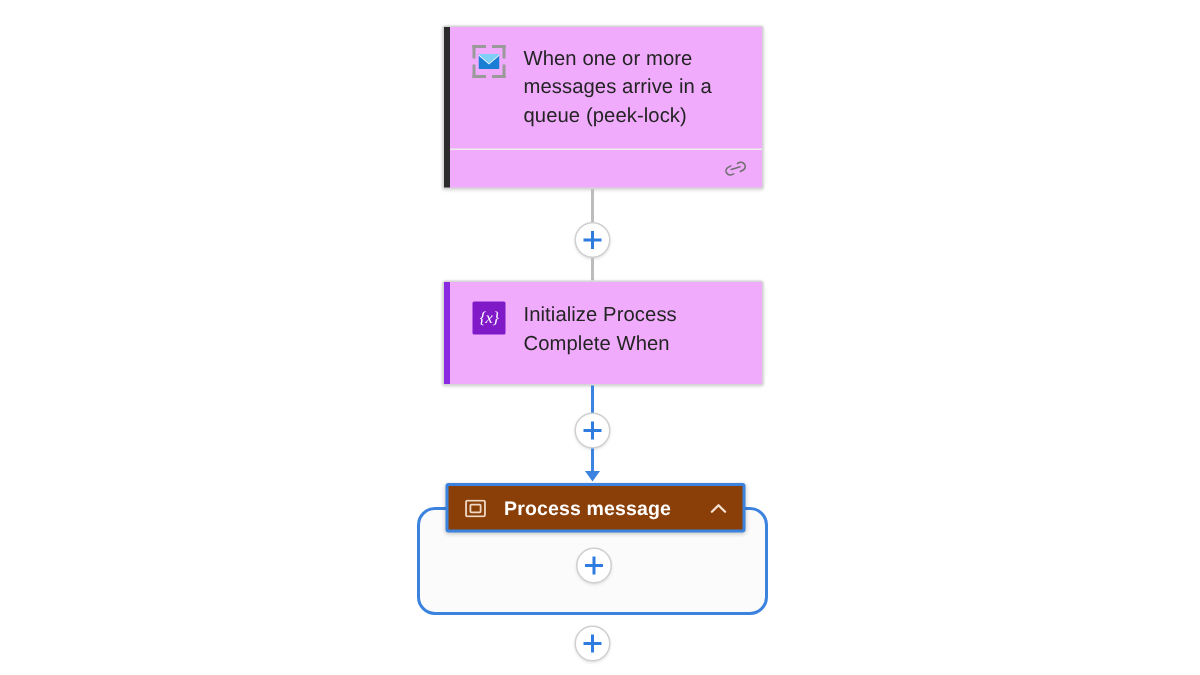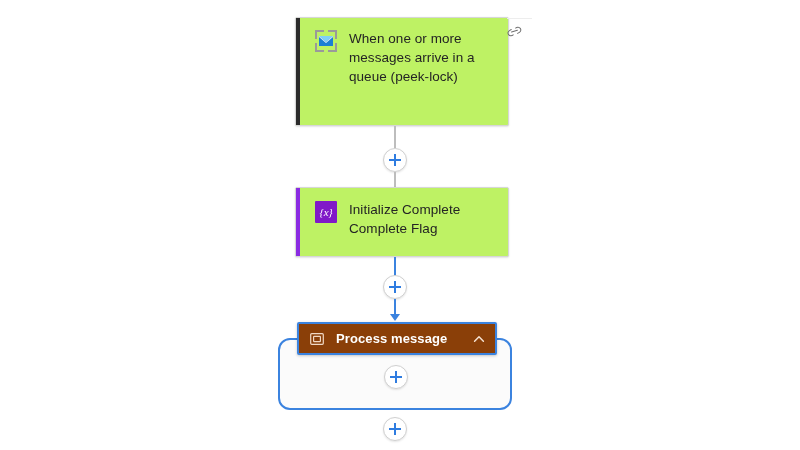--- a/index.html
+++ b/index.html
@@ -16,26 +16,26 @@
     position: relative;
     width: 800px;
     height: 450px;
     background: #ffffff;
   }
 
   
   .node {
     position: absolute;
     box-sizing: border-box;
-    background: #bef264;
+    background: #f0abfc;
     border: 1px solid #d6d6d6;
     box-shadow: 0 1px 2px rgba(0,0,0,0.10), 0 0 2px rgba(0,0,0,0.06);
     border-radius: 2px;
     display: flex;
-    flex-direction: row;
+    flex-direction: column;
   }
   .node .accent {
     position: absolute;
     left: 0; top: 0; bottom: 0;
     width: 4px;
   }
   .node-body {
     display: flex;
     align-items: flex-start;
     padding: 11px 12px 11px 18px;
@@ -240,21 +240,21 @@
   </div>
 
   <div class="conn" style="left:394px; top:172px; height:15px;"></div>
 
   <div class="node" id="varnode">
     <div class="accent"></div>
     <div class="node-body">
       <div class="node-icon">
         <div class="var-icon">{x}</div>
       </div>
-      <div class="node-title">Initialize Complete Complete Flag</div>
+      <div class="node-title">Initialize Process Complete When</div>
     </div>
   </div>
 
   <div class="conn blue" style="left:394px; top:257px; height:22px;"></div>
 
   <div class="plus-btn" style="left:383px; top:275px;">
     <span class="bar-h"></span>
       <span class="bar-v"></span>
 
   </div>

